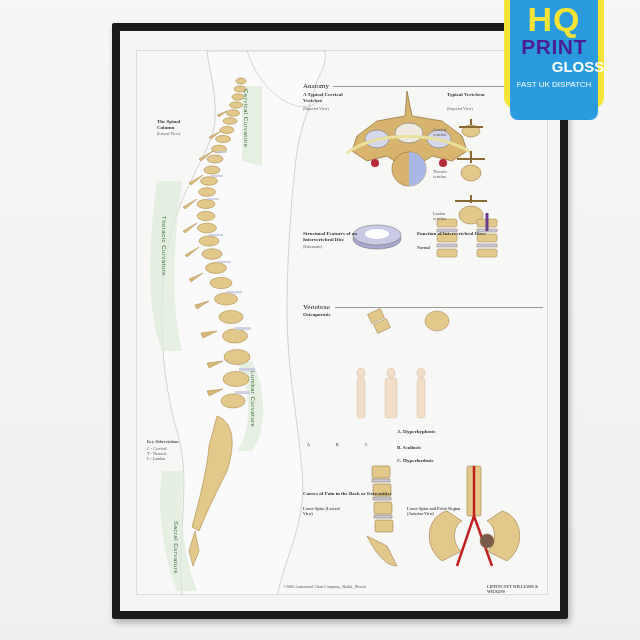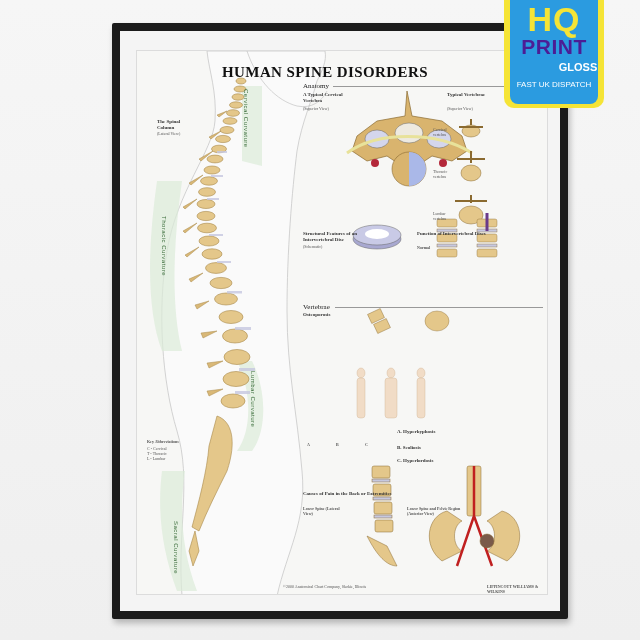--- a/index.html
+++ b/index.html
@@ -41,27 +41,27 @@
   .curv-label {
     position: absolute; font-family: "Liberation Sans", sans-serif; font-size: 6px; color: #3c6e3c;
     writing-mode: vertical-rl; letter-spacing: 0.5px;
   }
 
   .badge {
     position: absolute; left: 504px; top: 0; width: 100px; height: 108px;
     background: #f5e436; border-radius: 0 0 10px 10px;
   }
   .badge-inner {
-    position: absolute; left: 510px; top: 0; width: 88px; height: 104px;
+    position: absolute; left: 510px; top: 0; width: 88px; height: 120px;
     background: #2b9be0; border-radius: 0 0 8px 8px;
     display: flex; flex-direction: column; align-items: center;
   }
   .badge-hq { font-family: "Liberation Sans", sans-serif; font-weight: bold; font-size: 34px; color: #f5e436; line-height: 34px; margin-top: 2px; letter-spacing: 1px; }
   .badge-print { font-family: "Liberation Sans", sans-serif; font-weight: bold; font-size: 21px; color: #4c1d95; line-height: 22px; letter-spacing: 0.5px; }
-  .badge-gloss { font-family: "Liberation Sans", sans-serif; font-weight: bold; font-size: 11px; color: #fff; line-height: 14px; margin-top: 2px; margin-left: 48px; }
+  .badge-gloss { font-family: "Liberation Sans", sans-serif; font-weight: bold; font-size: 15px; color: #fff; line-height: 14px; margin-top: 2px; margin-left: 48px; }
   .badge-dispatch { font-family: "Liberation Sans", sans-serif; font-size: 8px; color: #fff; line-height: 12px; margin-top: 5px; }
 </style>
 </head>
 <body>
 
 <div class="wall"></div>
 <div class="frame-outer"></div>
 <div class="mat"></div>
 
 <div class="poster">
@@ -199,21 +199,20 @@
       <rect x="38" y="64" width="18" height="12" rx="2"></rect>
       <path d="M 30 80 C 40 100 50 110 60 110 L 50 90 Z"></path>
       <path d="M 110 55 C 90 60 85 90 105 105 L 125 95 C 115 90 115 70 125 65 Z"></path>
       <path d="M 165 55 C 185 60 190 90 170 105 L 150 95 C 160 90 160 70 150 65 Z"></path>
       <rect x="130" y="10" width="14" height="50" rx="2"></rect>
       <path d="M 137 10 L 137 60 L 120 110 M 137 60 L 155 110" stroke="#c02020" stroke-width="2.5" fill="none"></path>
       <circle cx="150" cy="85" r="7" fill="#7a5a4a"></circle>
     </g>
   </svg>
 
-  <div class="title">HUMAN SPINE DISORDERS</div>
 
   <div class="curv-label" style="left:106px;top:38px;">Cervical Curvature</div>
   <div class="curv-label" style="left:24px;top:165px;">Thoracic Curvature</div>
   <div class="curv-label" style="left:113px;top:320px;">Lumbar Curvature</div>
   <div class="curv-label" style="left:36px;top:470px;">Sacral Curvature</div>
 
   <div class="label" style="left:20px;top:68px;width:40px;">The Spinal Column</div>
   <div class="small" style="left:20px;top:80px;">(Lateral View)</div>
 
   <div class="small" style="left:10px;top:388px;font-weight:bold;">Key Abbreviations</div>

